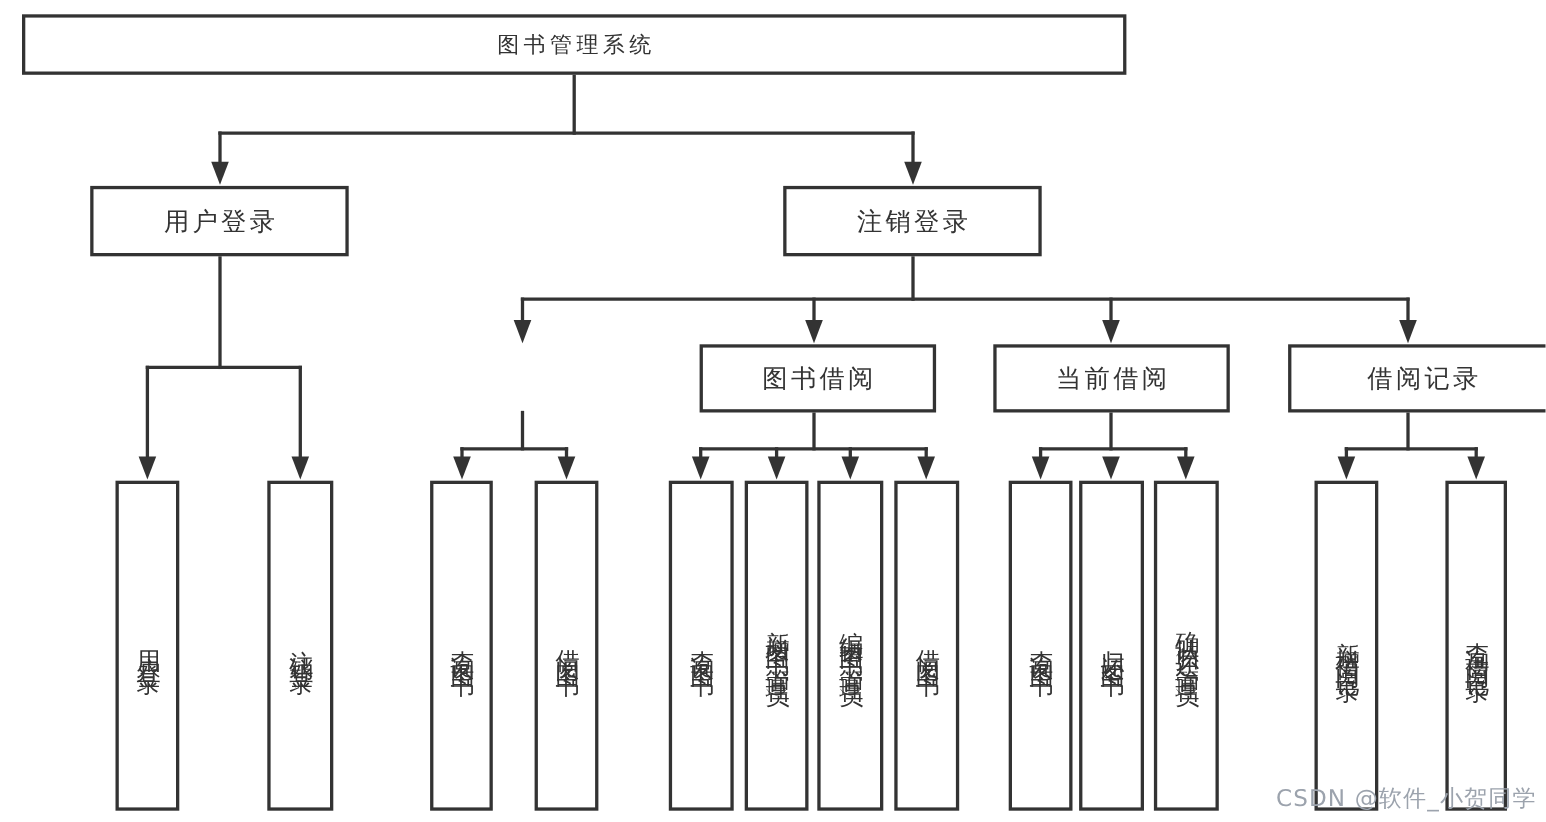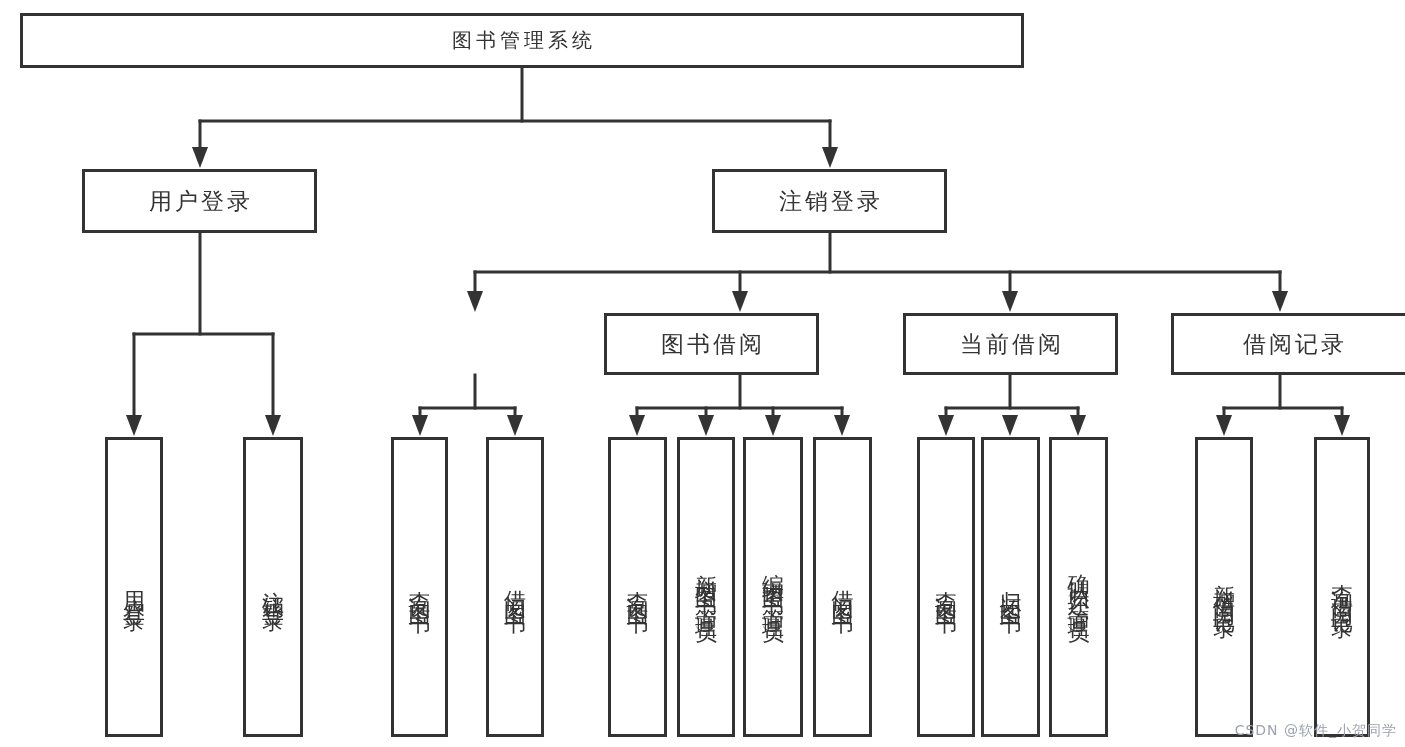--- a/index.html
+++ b/index.html
@@ -42,21 +42,21 @@
     writing-mode: vertical-rl;
     text-orientation: mixed;
     font-size: 22px;
     letter-spacing: 7px;
     line-height: 1;
   }
   .watermark {
     position: absolute;
     right: 8px;
     bottom: 7px;
-    font-size: 14px;
+    font-size: 21px;
     color: var(--watermark-color);
     letter-spacing: 1px;
     white-space: nowrap;
   }
 </style>
 </head>
 <body>
 
 <div class="stage">
 
@@ -133,21 +133,21 @@
       <polygon points="1216,415 1232,415 1224,436"></polygon>
       <polygon points="1334,415 1350,415 1342,436"></polygon>
     </g>
   </svg>
 
   <div class="node h t" style="left:20px; top:13px; width:1004px; height:55px;">图书管理系统</div>
 
   <div class="node h" style="left:82px; top:169px; width:235px; height:64px;">用户登录</div>
   <div class="node h" style="left:712px; top:169px; width:235px; height:64px;">注销登录</div>
 
-  <div class="node h" style="left:604px; top:313px; width:215px; height:62px;">图书借阅</div>
+  <div class="node h" style="left:636px; top:313px; width:215px; height:62px;">图书借阅</div>
   <div class="node h" style="left:903px; top:313px; width:215px; height:62px;">当前借阅</div>
   <div class="node h" style="left:1171px; top:313px; width:245px; height:62px;">借阅记录</div>
 
   <div class="node v" style="left:105px; top:437px; width:58px; height:300px;">用户登录</div>
   <div class="node v" style="left:243px; top:437px; width:60px; height:300px;">注销登录</div>
 
   <div class="node v" style="left:391px; top:437px; width:57px; height:300px;">查询图书</div>
   <div class="node v" style="left:486px; top:437px; width:58px; height:300px;">借阅图书</div>
 
   <div class="node v" style="left:608px; top:437px; width:59px; height:300px;">查询图书</div>

